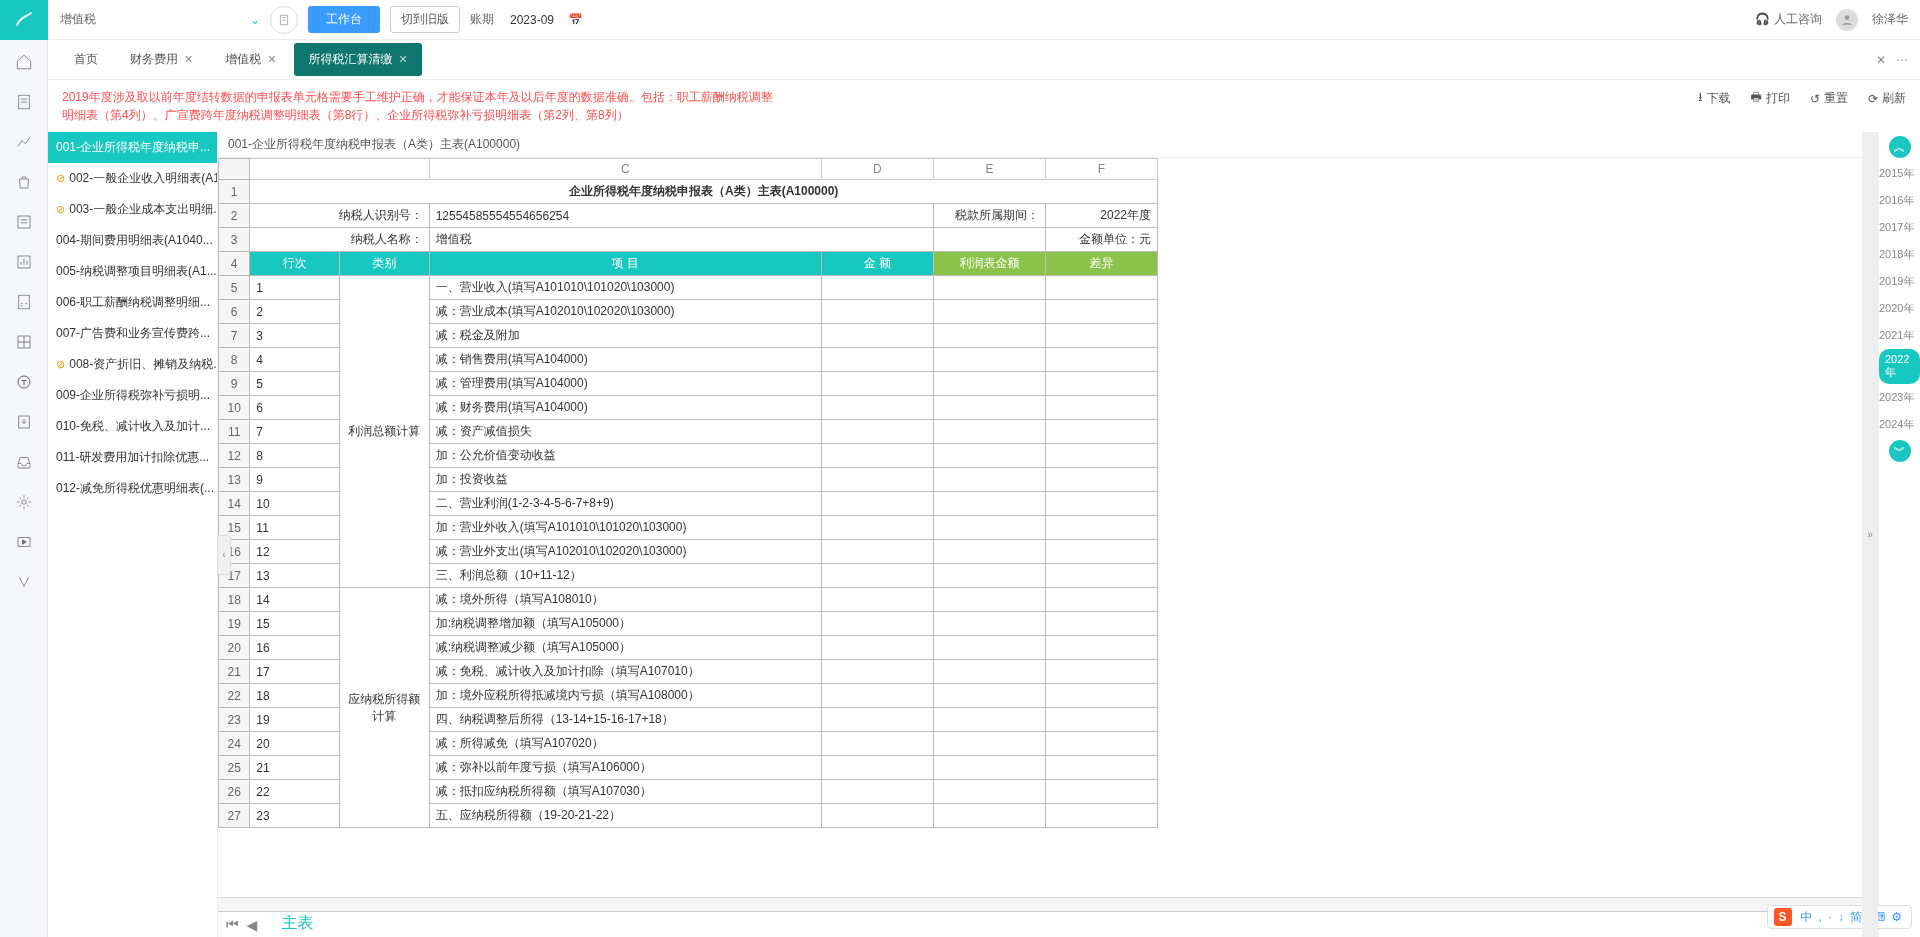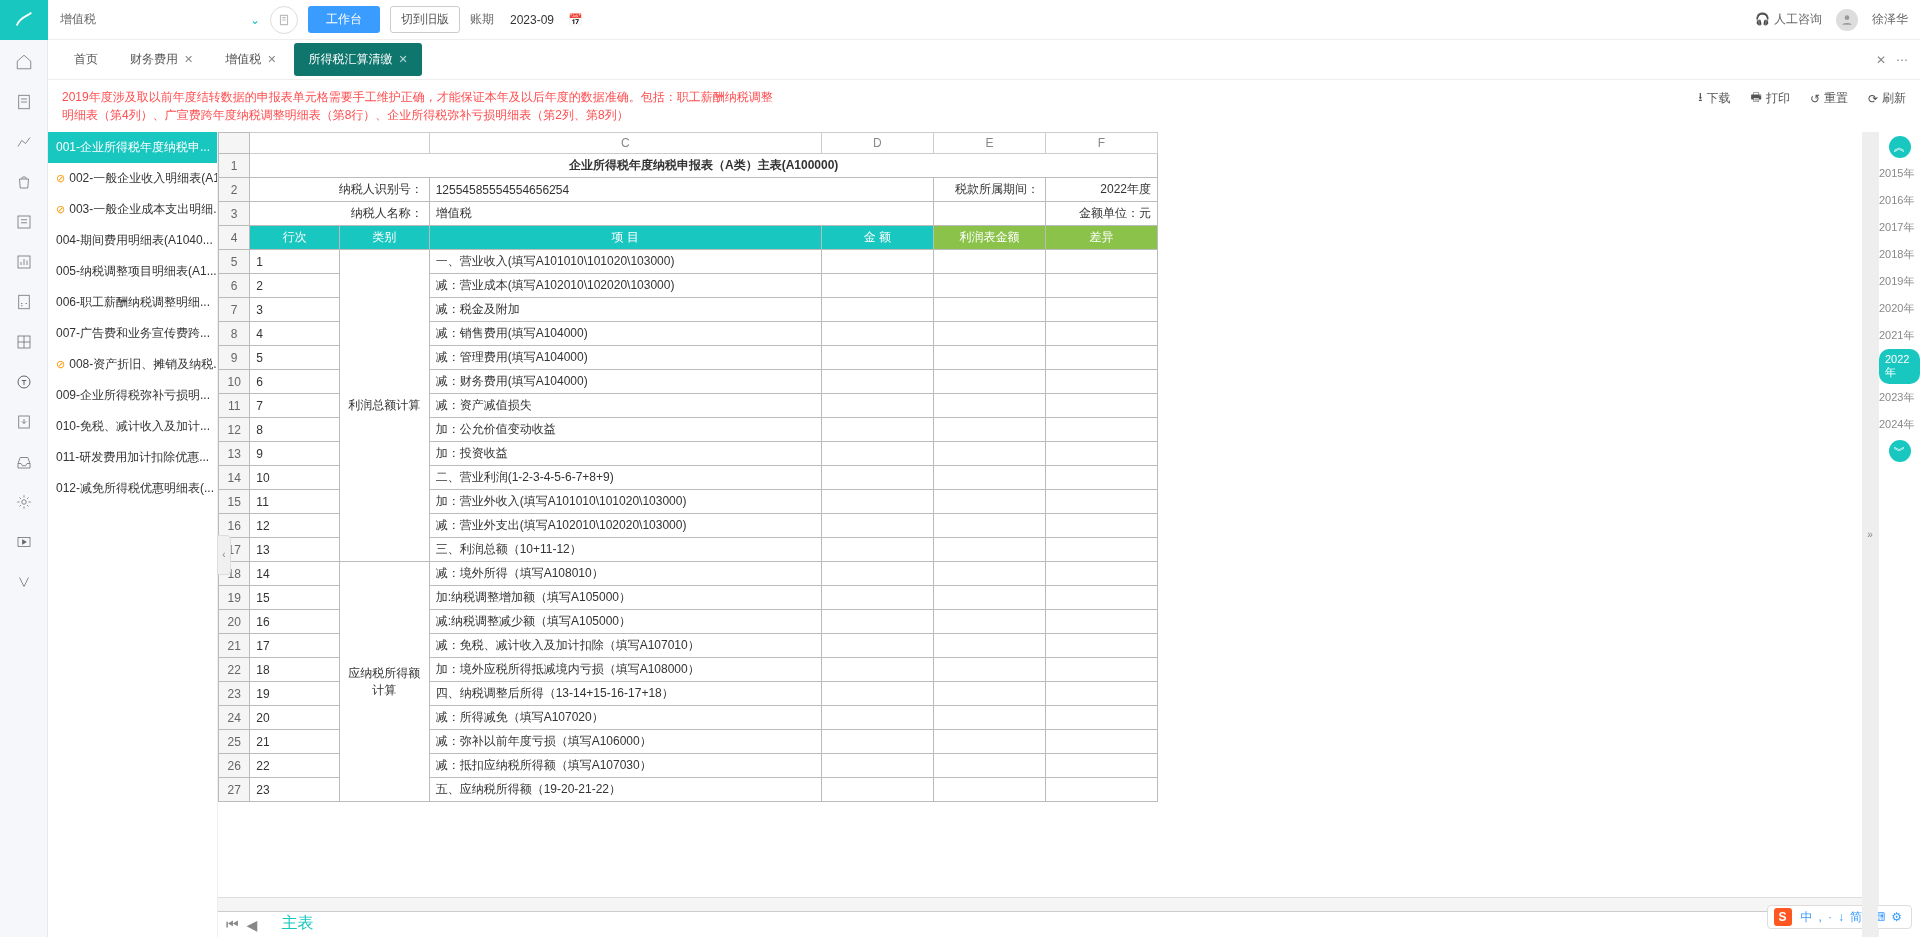--- a/index.html
+++ b/index.html
@@ -261,20 +261,21 @@
               <span>011-研发费用加计扣除优惠...</span>
             </div>
             <div class="item">
               <span>012-减免所得税优惠明细表(...</span>
             </div>
           </div>
       </div>
 
       <div class="sheet-area">
         <div class="collapse-handle">‹</div>
+        <div class="sheet-title">001-企业所得税年度纳税申报表（A类）主表(A100000)</div>
         <div class="expand-chev">»</div>
 
         <div class="grid-wrap">
           <table class="sheet">
 
             <tbody>
                 <tr>
               <td class="rownum"></td>
               <td colspan="2" style="border:1px solid #ccc;"></td>
               <td style="text-align:center;border:1px solid #ccc;color:#888;">C</td>

